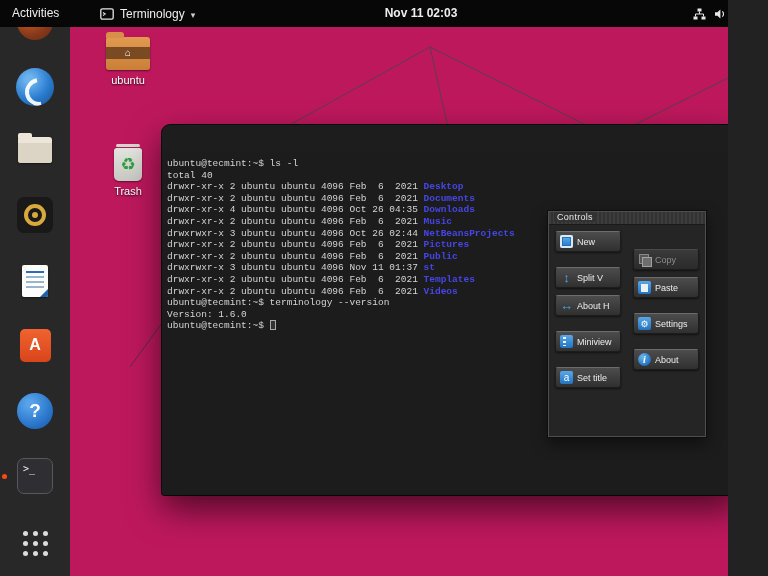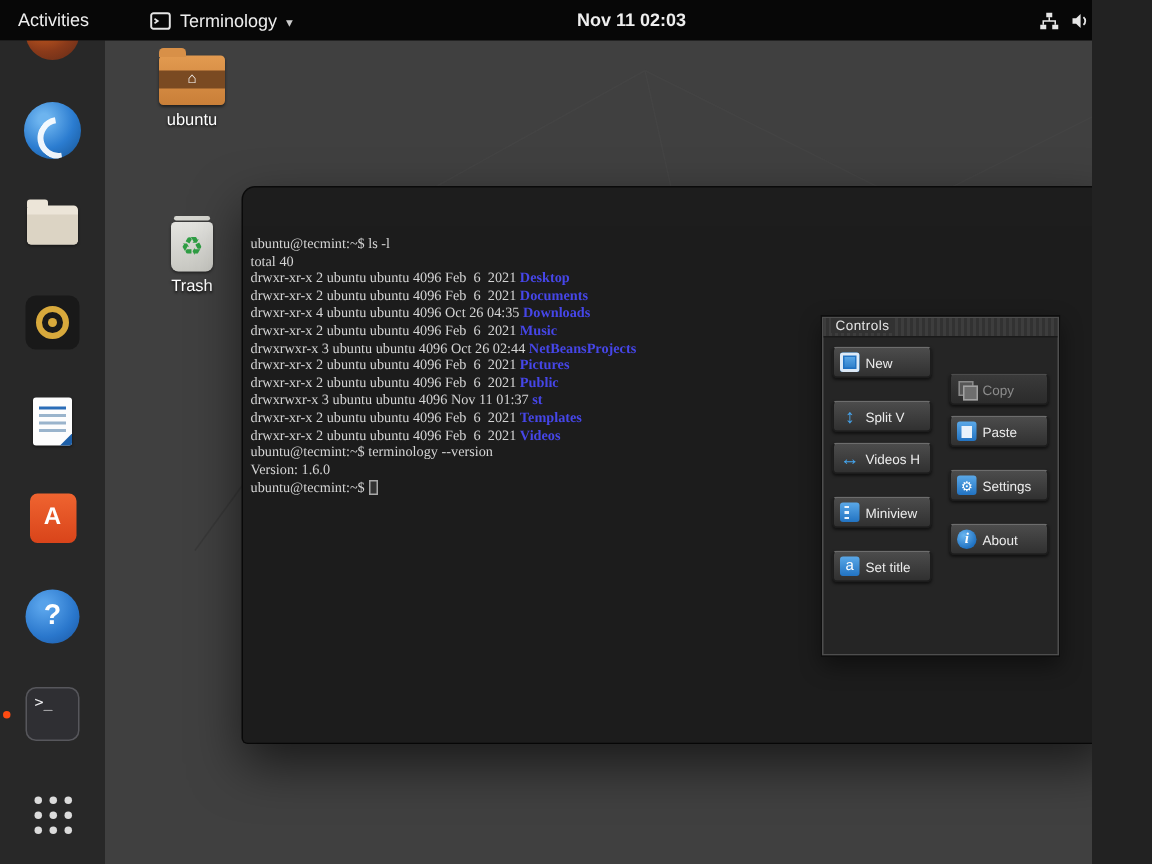--- a/index.html
+++ b/index.html
@@ -1,19 +1,19 @@
 <!DOCTYPE html>
 <html><head>
 <meta charset="utf-8">
 <style>
   * { margin:0; padding:0; box-sizing:border-box; }
   html,body { width:768px; height:576px; background:#222; }
   body { font-family:"Liberation Sans", sans-serif; }
 
-  .screen { position:relative; width:728px; height:576px; background:#404040; overflow:hidden; }
+  .screen { position:relative; width:728px; height:576px; background:#be185d; overflow:hidden; }
 
   
   .wallpaper-pattern { position:absolute; left:70px; top:27px; pointer-events:none; }
 
   
   .topbar { position:absolute; left:0; top:0; width:768px; height:27px; background:#070707; color:#eee; font-size:12px; z-index:50; }
   .activities { position:absolute; left:12px; top:0; line-height:27px; cursor:default; }
   .appmenu { position:absolute; left:100px; top:0; height:27px; display:flex; align-items:center; gap:6px; }
   .app-icon { display:inline-flex; }
   .chev::after { content:"▾"; font-size:9px; color:#ccc; }
@@ -83,21 +83,21 @@
   .titlebar { position:relative; height:26px; background:linear-gradient(#2f2f2f,#262626); border-radius:8px 8px 0 0;
     display:flex; align-items:center; justify-content:center; border-bottom:1px solid #161616; }
   .title { font-size:11px; font-weight:bold; color:#fff; }
   .win-buttons { position:absolute; right:9px; top:0; height:26px; display:flex; align-items:center; gap:15px; }
   .btn-min { width:9px; height:1.5px; background:#d8d8d8; }
   .btn-max { width:8px; height:8px; border:1.2px solid #d8d8d8; border-radius:1px; }
   .btn-close { width:17px; height:17px; border-radius:50%; background:radial-gradient(circle at 35% 30%, #f07743, #e1501f 70%);
     color:#fff; font-size:9px; font-weight:bold; display:flex; align-items:center; justify-content:center; }
 
   .term-body { position:absolute; left:0; top:26px; right:0; bottom:0; background:#1c1c1c; border-radius:0 0 3px 3px;
-    padding:7px 0 0 5px; font-family:Liberation Serif, serif; font-size:9.5px; line-height:11.6px; color:#d4d4d4; overflow:hidden; }
+    padding:7px 0 0 5px; font-family:Liberation Mono, monospace; font-size:9.5px; line-height:11.6px; color:#d4d4d4; overflow:hidden; }
   .tline { white-space:pre; }
   .tline .dir { color:#4646e8; font-weight:bold; }
   .cursor { display:inline-block; width:6px; height:10px; border:1px solid #a8a8a8; background:rgba(220,220,220,.12); vertical-align:-2px; }
 
   
   .controls { position:absolute; left:547px; top:210px; width:160px; height:228px; z-index:35;
     background:rgba(38,38,38,.95); border:1px solid #0e0e0e; box-shadow:inset 0 0 0 1px #4e4e4e, 0 6px 14px rgba(0,0,0,.45); }
   .controls-titlebar { position:absolute; left:1px; right:1px; top:1px; height:13px;
     background:repeating-linear-gradient(90deg, #3d3d3d 0 2px, #323232 2px 4px); border-bottom:1px solid #1a1a1a; }
   .controls-title { position:absolute; left:6px; top:1px; font-size:9px; color:#e6e6e6; background:#323232; padding:0 3px; letter-spacing:.3px; }
@@ -275,21 +275,21 @@
         <div class="cbtn">
           <span class="cicon new-icon"></span>
           <span>New</span>
         </div>
         <div class="cbtn">
           <span class="cicon split-v-icon"></span>
           <span>Split V</span>
         </div>
         <div class="cbtn">
           <span class="cicon split-h-icon"></span>
-          <span>Videos H</span>
+          <span>About H</span>
         </div>
         <div class="cbtn">
           <span class="cicon miniview-icon"></span>
           <span>Miniview</span>
         </div>
         <div class="cbtn">
           <span class="cicon set-title-icon"></span>
           <span>Set title</span>
         </div>
       </div>

